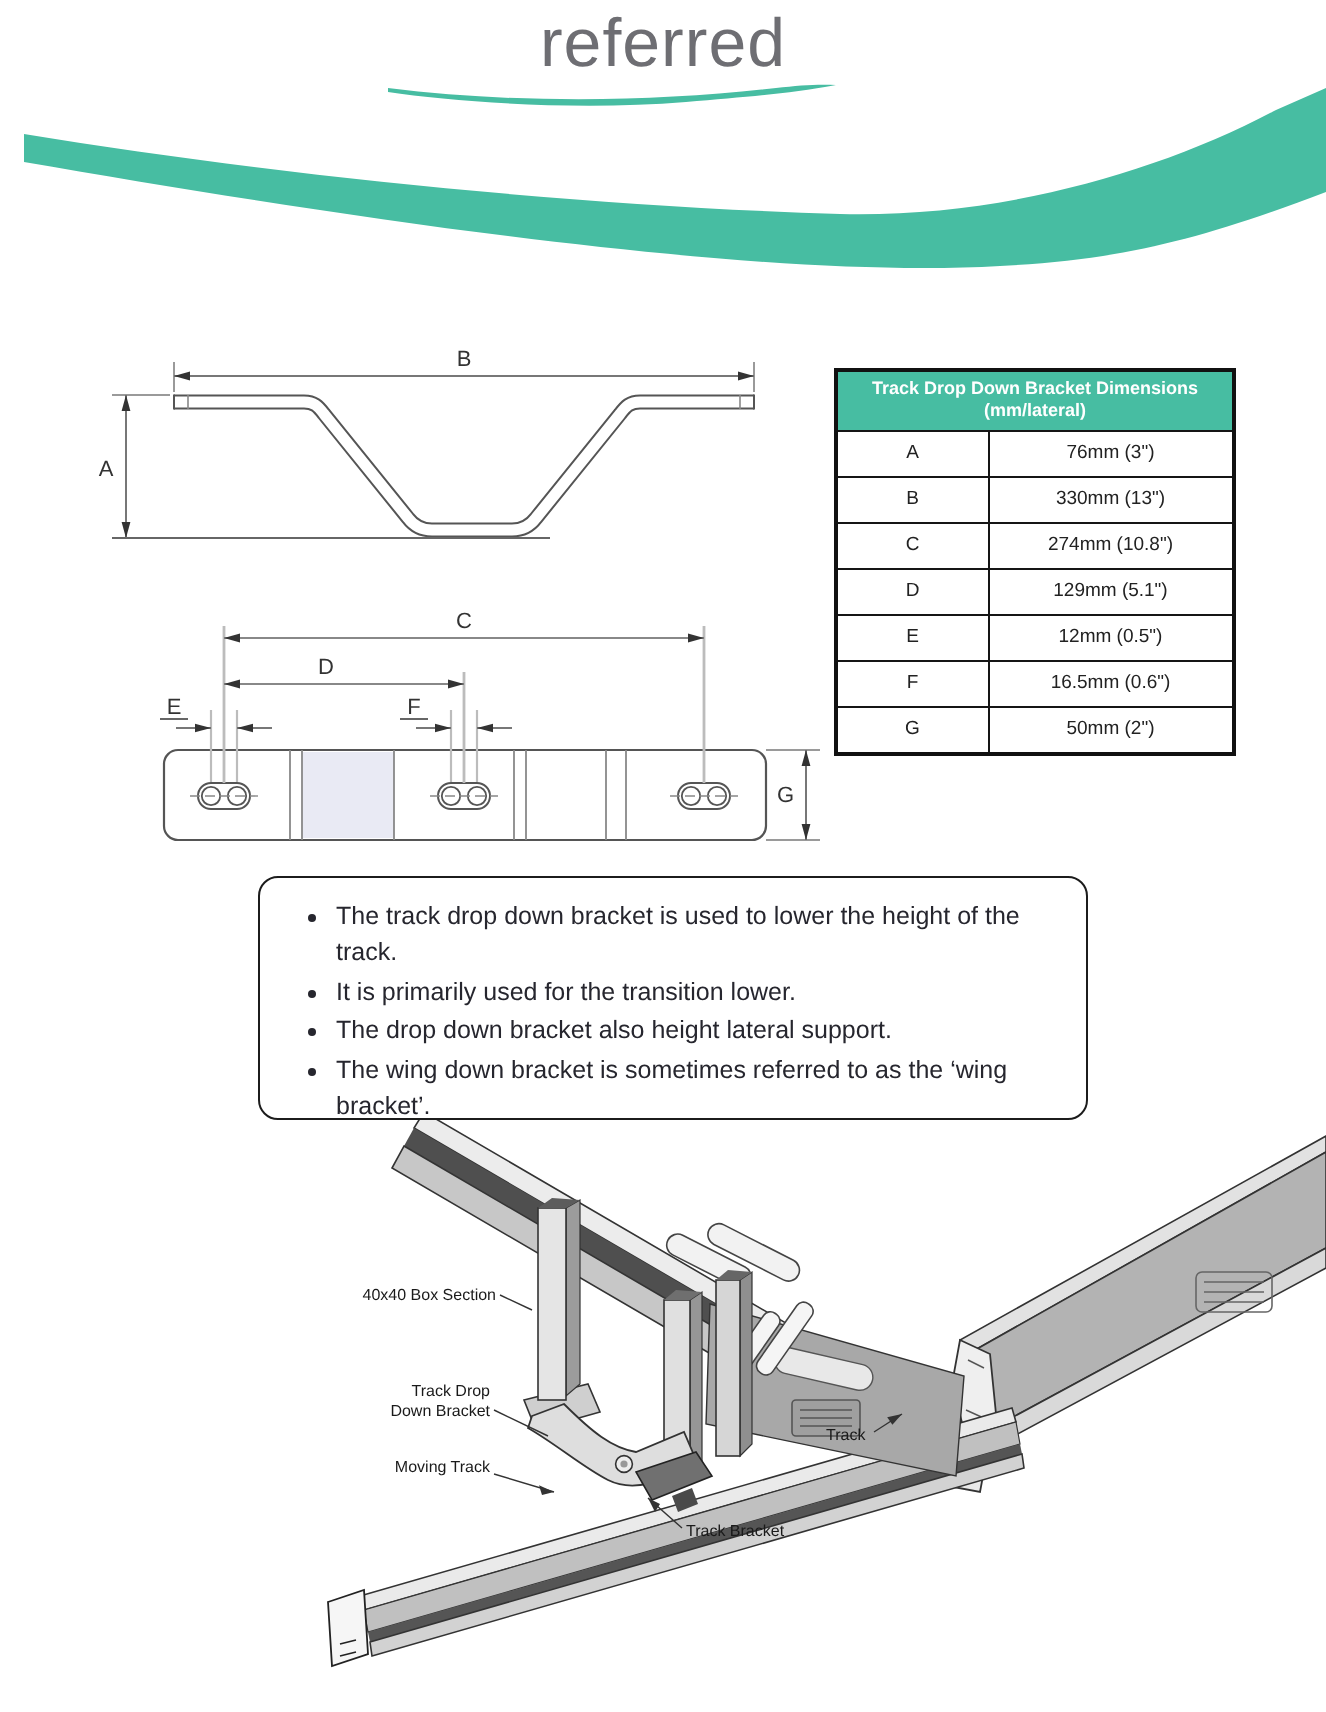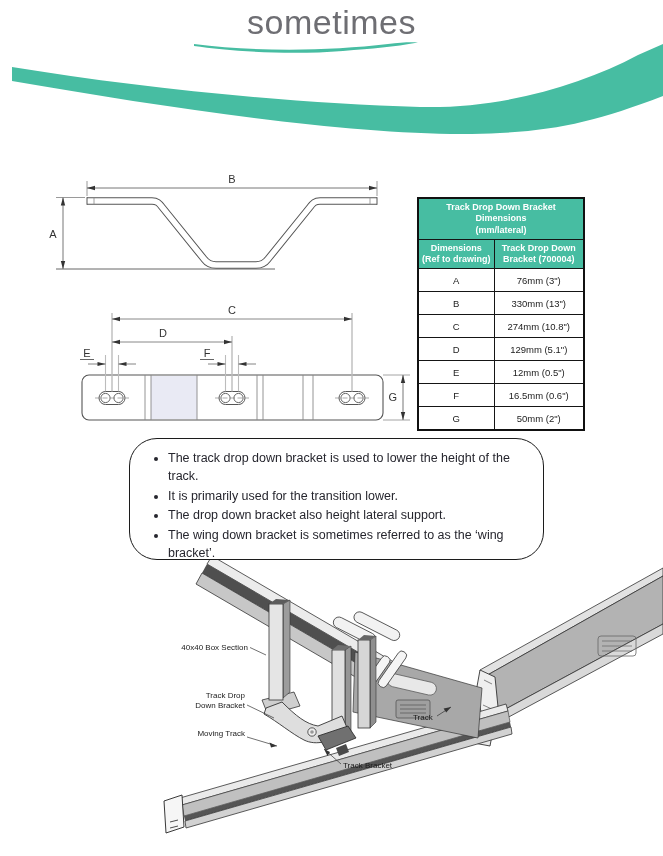--- a/index.html
+++ b/index.html
@@ -4,42 +4,42 @@
 <style>
   html,body{margin:0;padding:0;background:#e9e9e9;}
   .page{position:relative;width:663px;height:856px;margin:0 auto;background:#ffffff;
         overflow:hidden;font-family:"Liberation Sans",sans-serif;}
   .abs{position:absolute;}
   .logo-text{top:3px;left:0;right:0;text-align:center;font-size:34px;font-weight:400;
              color:#6E6E73;letter-spacing:.5px;}
   .title{top:61px;left:0;right:0;text-align:center;font-size:20.5px;font-weight:bold;
          color:#20202A;letter-spacing:.2px;}
   
-  .dims-table-wrap{left:417px;top:197px;width:168px;}
+  .dims-table-wrap{left:417px;top:184px;width:201px;}
   table.dims{border-collapse:collapse;width:100%;table-layout:fixed;border:2px solid #111;}
   table.dims th,table.dims td{border:1px solid #151515;text-align:center;vertical-align:middle;}
   table.dims thead th{background:#47BDA2;color:#fff;font-weight:bold;font-size:9px;
                       line-height:1.25;padding:3px 1px;}
   table.dims tbody td{font-size:9.5px;color:#222;padding:5.5px 1px;background:#fff;}
   .col-ref{width:76px;}
   
   .notes{left:129px;top:438px;width:415px;height:122px;box-sizing:border-box;
-         border:1.5px solid #1c1c1c;border-radius:28px;padding:11px 22px 6px 14px;}
+         border:1.5px solid #1c1c1c;border-radius:10px;padding:11px 22px 6px 14px;}
   .notes ul{margin:0;padding-left:24px;}
   .notes li{font-size:12.5px;color:#26262E;line-height:1.42;margin-bottom:2px;}
   svg text{font-family:"Liberation Sans",sans-serif;}
   .dim-letter{font-size:11px;fill:#333;}
   .iso-label{font-size:8px;fill:#1a1a1a;}
 </style>
 </head>
 <body>
 
 <div class="page">
 
-  <div class="abs logo-text">sometimes</div>
+  <div class="abs logo-text">referred</div>
   <svg class="abs" style="left:188px;top:39px;" width="236" height="16" viewBox="0 0 236 16">
     <path d="M6,5 C70,13 140,12 200,5 C212,3.5 222,3 230,3.5 C205,8 185,9.5 155,12 C100,16.5 40,12 6,7 Z" fill="#47BDA2"></path>
   </svg>
 
   <svg class="abs" style="left:0;top:40px;" width="663" height="110" viewBox="0 0 663 110">
     <path d="M12,27 C140,48 290,63 420,67 C500,69 580,46 638,15 L663,4 L663,56 C600,80 560,90 500,93 C380,100 180,70 12,41 Z" fill="#47BDA2"></path>
   </svg>
 
 
   <svg class="abs" style="left:40px;top:168px;" width="378" height="120" viewBox="0 0 378 120">
@@ -155,30 +155,20 @@
           <col class="col-ref">
           <col>
         </colgroup>
       <thead>
         <tr>
           <th colspan="2">
             <div>Track Drop Down Bracket Dimensions</div>
             <div>(mm/lateral)</div>
           </th>
         </tr>
-        <tr>
-          <th>
-            <div>Dimensions</div>
-            <div>(Ref to drawing)</div>
-          </th>
-          <th>
-            <div>Track Drop Down</div>
-            <div>Bracket (700004)</div>
-          </th>
-        </tr>
       </thead>
       <tbody>
         <tr>
           <td>A</td>
           <td>76mm (3")</td>
           </tr>
         <tr>
           <td>B</td>
           <td>330mm (13")</td>
           </tr>

